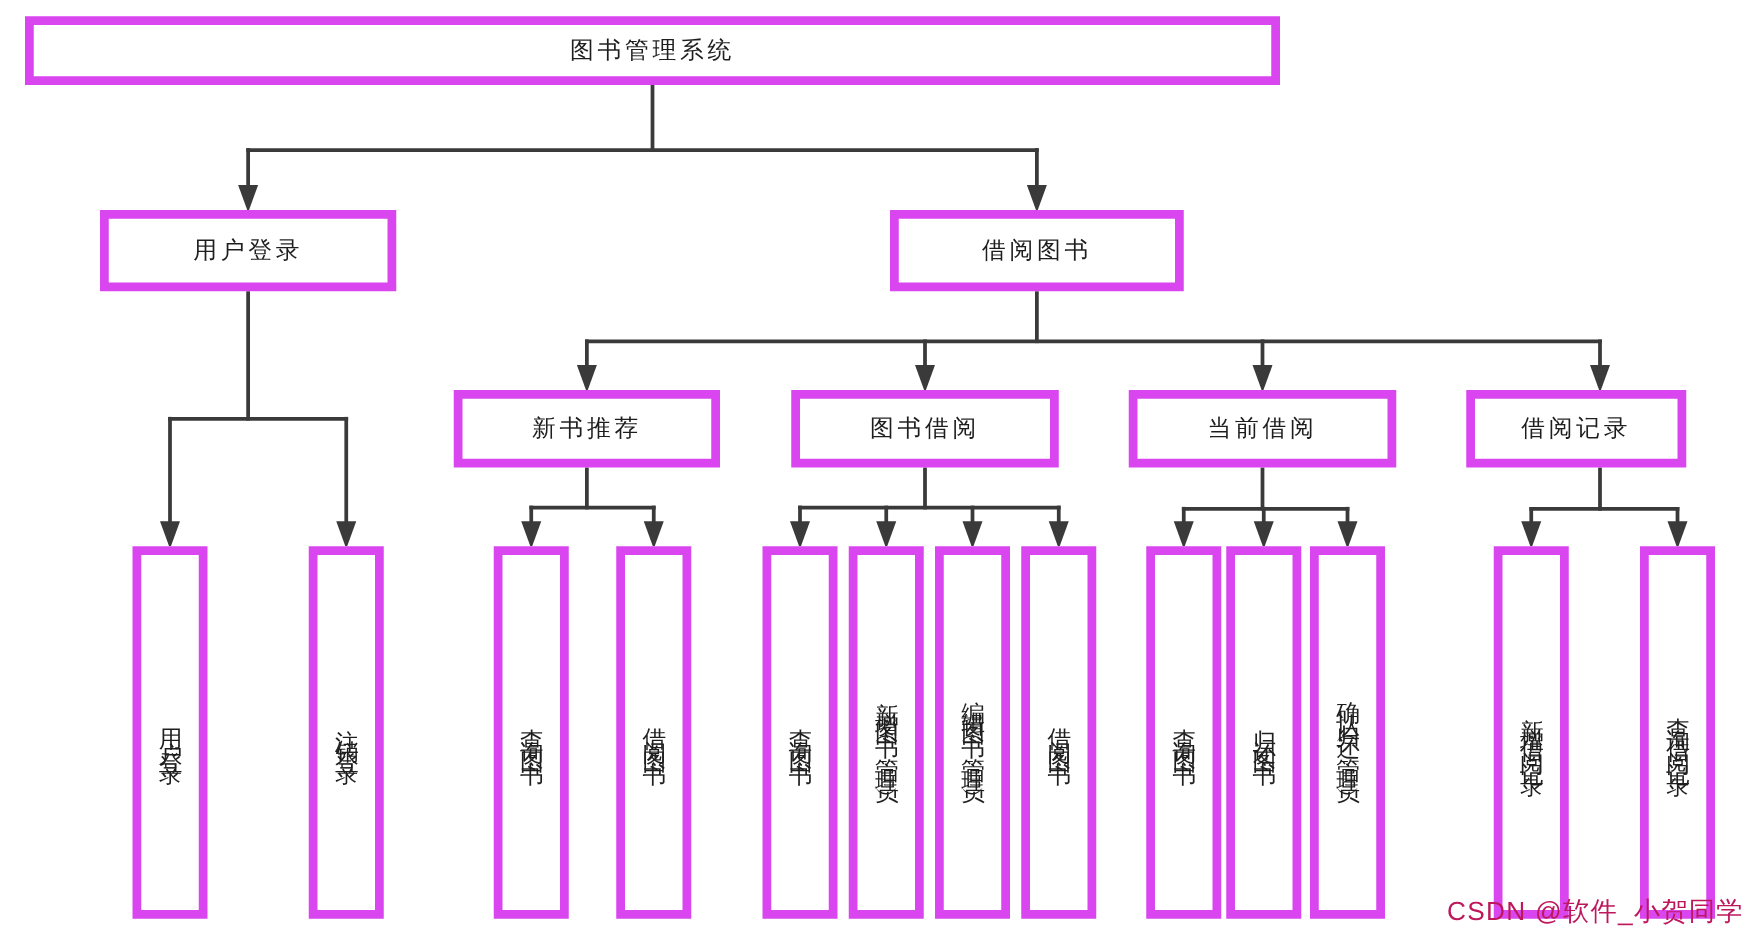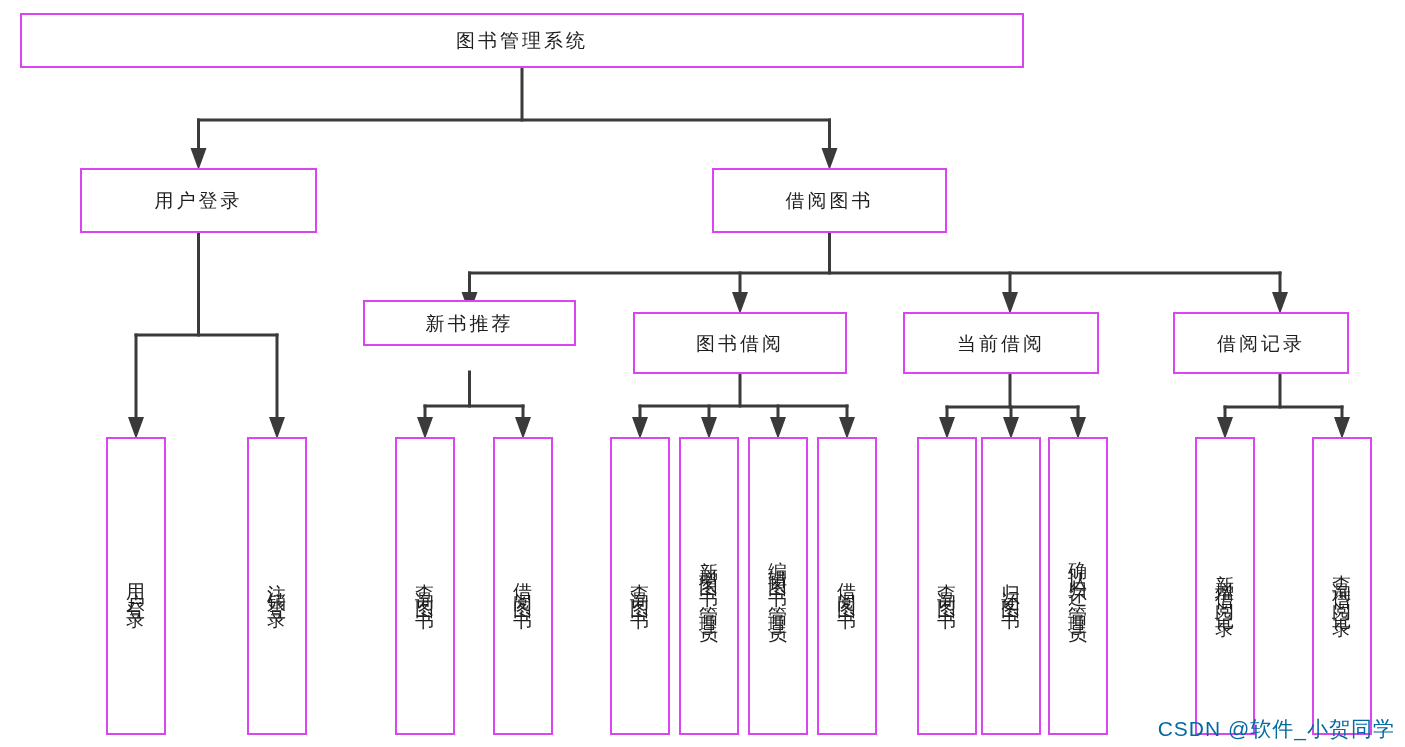--- a/index.html
+++ b/index.html
@@ -29,21 +29,21 @@
     stroke-linecap: square;
     fill: none;
   }
   .arrowhead {
     fill: #3a3a3a;
     stroke: none;
   }
   .node {
     position: absolute;
     box-sizing: border-box;
-    border: 2px solid #d946ef;
+    border: 7px solid #d946ef;
     background: #ffffff;
     display: flex;
     align-items: center;
     justify-content: center;
     color: #1e1e1e;
     z-index: 1;
   }
   .node .node-label {
     font-size: 19px;
     line-height: 1;
@@ -54,21 +54,21 @@
     writing-mode: vertical-rl;
     text-orientation: mixed;
     letter-spacing: 9px;
     white-space: normal;
   }
   .watermark {
     position: absolute;
     right: 10px;
     bottom: 4px;
     z-index: 3;
-    color: #0369a1;
+    color: #be185d;
     font-size: 21px;
     letter-spacing: 1px;
     font-family: "Liberation Sans", sans-serif;
   }
 </style>
 </head>
 <body>
 
 <div class="stage">
   <svg id="connectors" xmlns="http://www.w3.org/2000/svg" viewBox="0 0 1405 747">
@@ -128,27 +128,27 @@
   <div id="nodes">
       <div class="node" style="left: 20px; top: 13px; width: 1004px; height: 55px;">
         <span class="node-label">图书管理系统</span>
       </div>
       <div class="node" style="left: 80px; top: 168px; width: 237px; height: 65px;">
         <span class="node-label">用户登录</span>
       </div>
       <div class="node" style="left: 712px; top: 168px; width: 235px; height: 65px;">
         <span class="node-label">借阅图书</span>
       </div>
-      <div class="node" style="left: 363px; top: 300px; width: 213px; height: 46px;">
+      <div class="node" style="left: 363px; top: 312px; width: 213px; height: 62px;">
         <span class="node-label">新书推荐</span>
       </div>
       <div class="node" style="left: 633px; top: 312px; width: 214px; height: 62px;">
         <span class="node-label">图书借阅</span>
       </div>
-      <div class="node" style="left: 903px; top: 312px; width: 196px; height: 62px;">
+      <div class="node" style="left: 903px; top: 312px; width: 214px; height: 62px;">
         <span class="node-label">当前借阅</span>
       </div>
       <div class="node" style="left: 1173px; top: 312px; width: 176px; height: 62px;">
         <span class="node-label">借阅记录</span>
       </div>
       <div class="node vertical" style="left: 106px; top: 437px; width: 60px; height: 298px;">
         <span class="node-label">用户登录</span>
       </div>
       <div class="node vertical" style="left: 247px; top: 437px; width: 60px; height: 298px;">
         <span class="node-label">注销登录</span>

